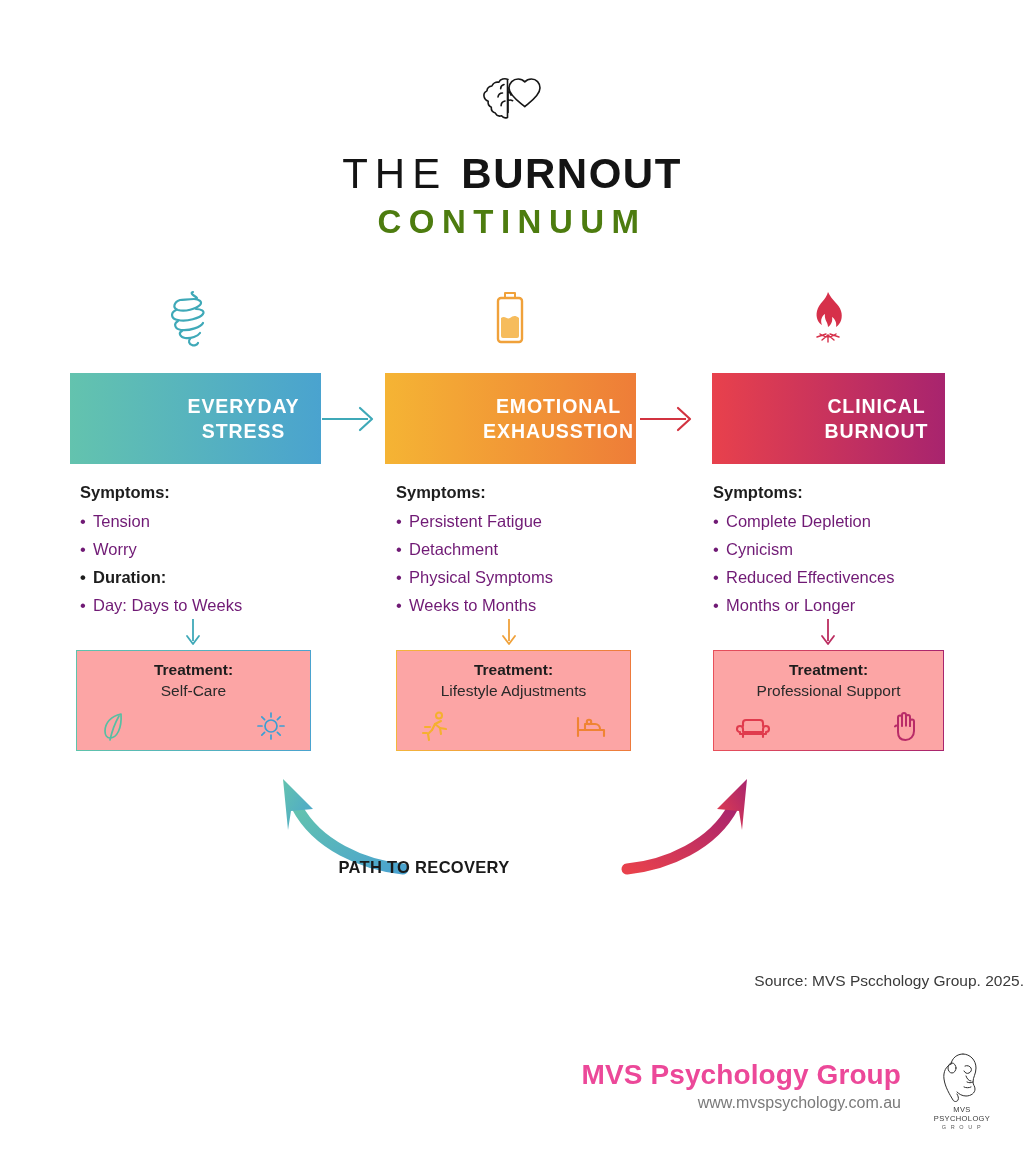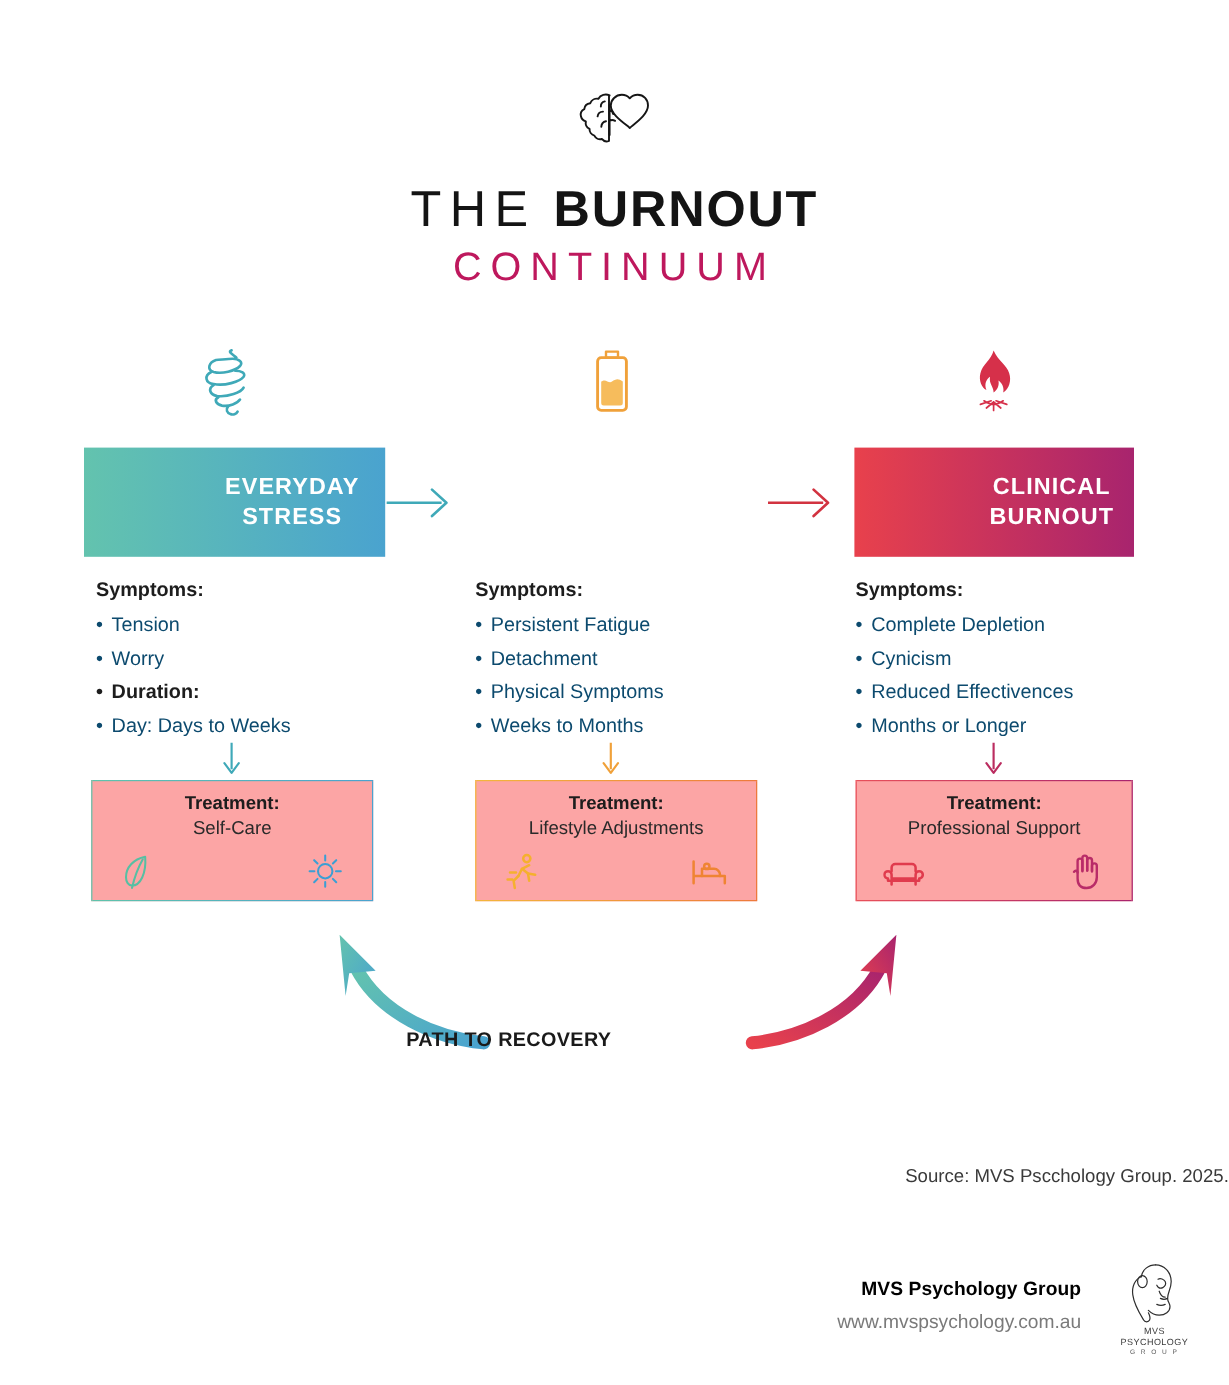--- a/index.html
+++ b/index.html
@@ -44,24 +44,24 @@
   .title-line1 .thin {
     font-weight: 400;
     letter-spacing: 7px;
   }
   .title-line1 .bold {
     font-weight: 700;
     letter-spacing: 1.5px;
   }
   .title-line2 {
     font-size: 33px;
-    font-weight: 400;
+    font-weight: 700;
     letter-spacing: 7.5px;
     line-height: 42px;
-    color: #be185d;
+    color: #4d7c0f;
     margin-top: 1px;
   }
   .stage-icon {
     position: absolute;
     width: 70px;
     height: 62px;
     top: 288px;
   }
   .stage-header {
     position: absolute;
@@ -97,21 +97,21 @@
   .symptoms-title {
     font-size: 16.5px;
     font-weight: 700;
     color: #1d1d1d;
     line-height: 28px;
     margin-bottom: 1px;
   }
   .symptom-item {
     font-size: 16.5px;
     font-weight: 400;
-    color: #0c4a6e;
+    color: #701a75;
     line-height: 28px;
     padding-left: 13px;
     position: relative;
     white-space: nowrap;
   }
   .symptom-item.bold {
     font-weight: 700;
     color: #1d1d1d;
   }
   .symptom-item::before {
@@ -202,23 +202,23 @@
   }
 
   
   .footer-brand {
     position: absolute;
     right: 123px;
     top: 1060px;
     text-align: right;
   }
   .footer-name {
-    font-size: 16px;
-    font-weight: 700;
-    color: #000000;
+    font-size: 28px;
+    font-weight: 700;
+    color: #ec4899;
     line-height: 30px;
     letter-spacing: 0.1px;
   }
   .footer-url {
     font-size: 16px;
     font-weight: 400;
     color: #7a7a7a;
     line-height: 22px;
     margin-top: 2px;
   }
@@ -332,20 +332,26 @@
   </div>
 
   <svg class="stage-icon" style="left:475px;" viewBox="0 0 70 62">
     <g fill="none" stroke="#f0a13a" stroke-width="2.4" stroke-linejoin="round">
       <rect x="23" y="10" width="24" height="44" rx="3"></rect>
       <path d="M30 5h10v5H30z" stroke-width="2"></path>
       <path d="M26 30c4-3 6 2 9 0s5-3 9 0v18a2 2 0 0 1-2 2H28a2 2 0 0 1-2-2V30z" fill="#f6bc5c" stroke="none"></path>
     </g>
   </svg>
 
+  <div class="stage-header" style="left:385px; width:251px; background:linear-gradient(90deg,#f5b434 0%,#ee7d38 100%);">
+    <span>
+      <span>EMOTIONAL</span><br>
+      <span>EXHAUSSTION</span>
+    </span>
+  </div>
 
   <svg class="connector" style="left:640px;" viewBox="0 0 62 28">
     <path d="M0 14h46" stroke="#d23340" stroke-width="2" fill="none"></path>
     <path d="M38 3l12 11-12 11" stroke="#d23340" stroke-width="2.2" fill="none" stroke-linecap="round" stroke-linejoin="round"></path>
   </svg>
 
   <div class="symptoms" style="left:396px;">
     <div class="symptoms-title">Symptoms:</div>
     <div class="symptom-item">Persistent Fatigue</div>
     <div class="symptom-item">Detachment</div>

